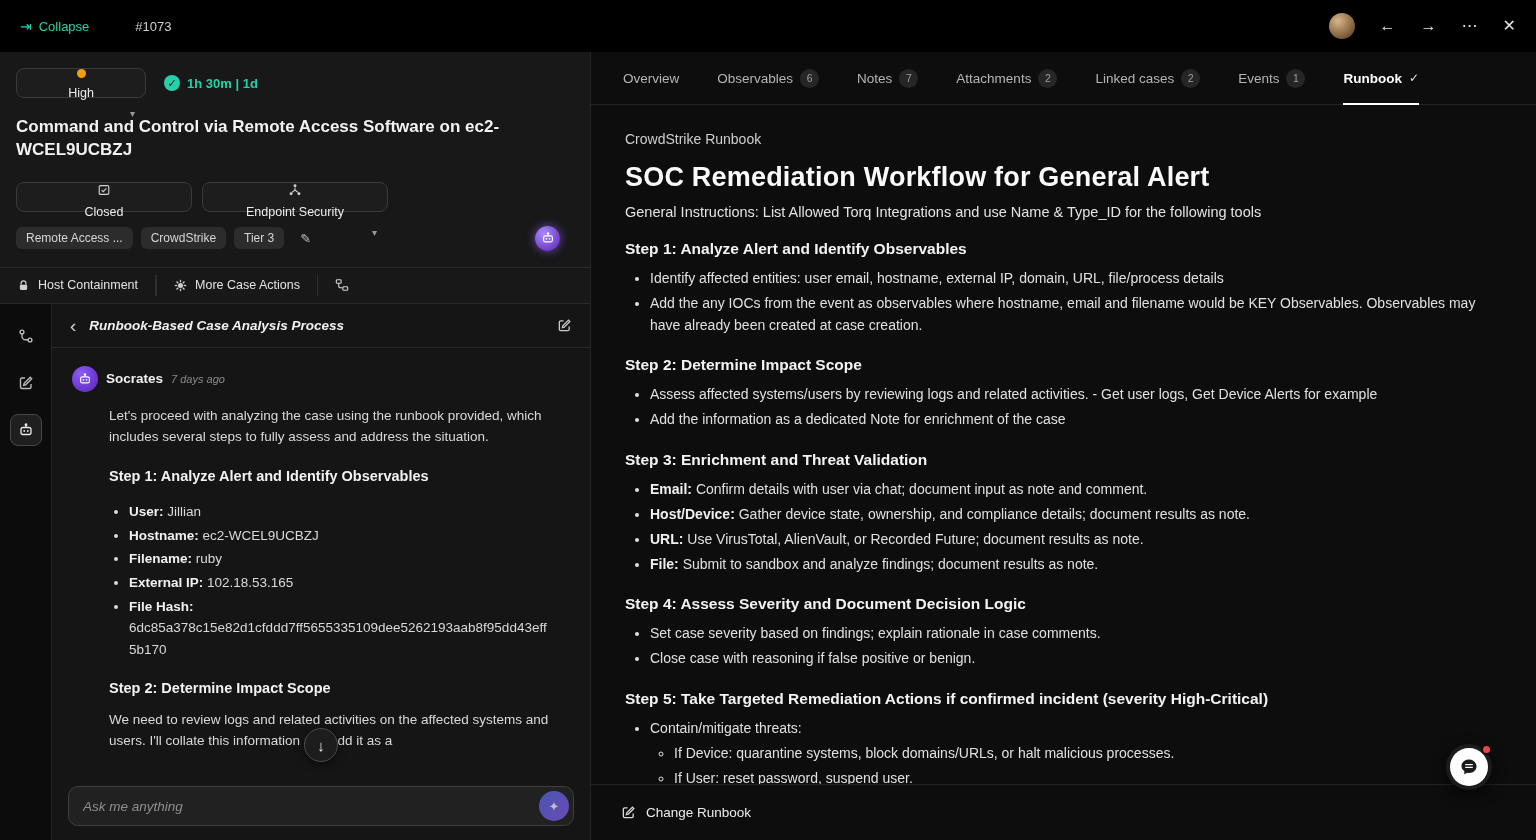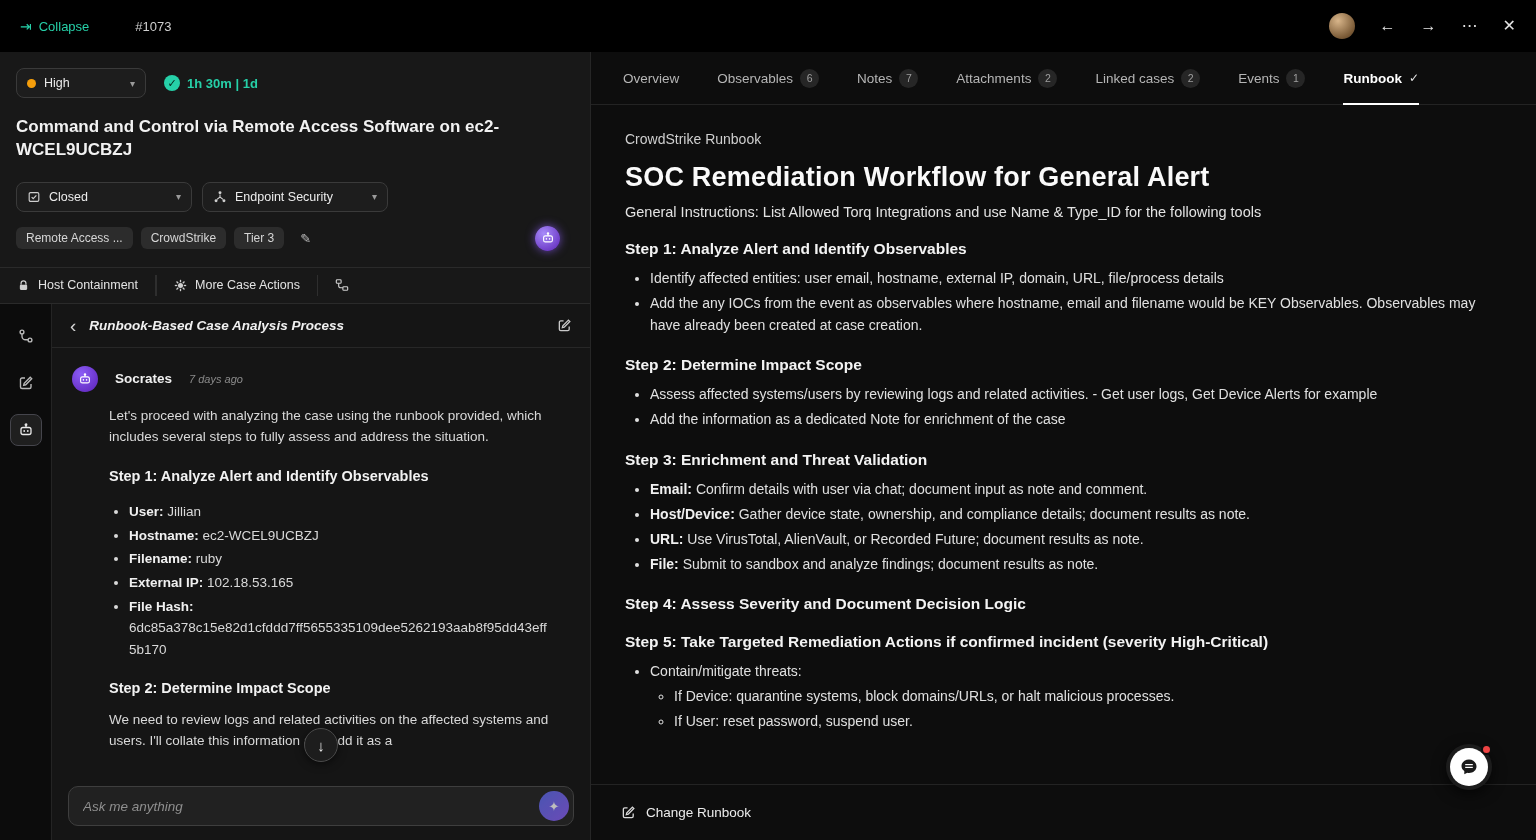--- a/index.html
+++ b/index.html
@@ -21,21 +21,21 @@
   .collapse-ic{font-size:14px;}
   .case-no{margin-left:46px; color:#cfcfcf; font-size:13px;}
   .tb-right{margin-left:auto; display:flex; align-items:center; gap:25px;}
   .avatar{width:26px;height:26px;border-radius:50%;background:radial-gradient(circle at 35% 30%, #d8b58a, #7a5a36 70%, #4e3a22); cursor:pointer;}
   .tb-ic{color:#e3e3e3; font-size:16px; cursor:pointer; line-height:1;}
 
   
   .left{position:absolute; top:52px; left:0; width:590px; bottom:0; background:#181818; display:flex; flex-direction:column;}
   .meta{padding:16px 16px 0;}
   .row1{display:flex; align-items:center; gap:18px;}
-  .select{display:flex; align-items:center; gap:8px; border:1px solid #3a3a3a; background:#1d1d1d; border-radius:8px; height:30px; padding:0 10px; font-size:12.5px; color:#ececec; cursor:pointer;}
+  .select{display:flex; align-items:center; gap:8px; border:1px solid #3a3a3a; background:#1d1d1d; border-radius:8px; height:30px; padding:0 10px; font-size:12.5px; color:#ececec; cursor:pointer;flex-direction:column;}
   .select .chev{margin-left:auto; color:#9a9a9a; font-size:10px;}
   .prio{width:130px;}
   .pdot{width:9px;height:9px;border-radius:50%;background:var(--orange); flex:none;}
   .sla{display:flex; gap:7px; align-items:center; color:var(--teal); font-size:13px; font-weight:700;}
   .checkc{width:16px;height:16px;border-radius:50%;background:var(--teal); color:#03251a; font-size:11px; display:flex;align-items:center;justify-content:center; font-weight:700;}
   .title{margin-top:18px; font-size:17px; font-weight:700; color:#f2f2f2; line-height:1.35; max-width:545px;}
   .dates{margin-top:9px; font-size:12px; color:#bdbdbd;}
   .dates b{color:#ededed;}
   .dates .gap{display:inline-block; width:14px;}
   .row2{margin-top:20px; display:flex; gap:10px;}
@@ -55,21 +55,21 @@
   .rail{width:52px; background:#0c0c0c; border-right:1px solid #242424; display:flex; flex-direction:column; align-items:center; padding-top:16px; gap:15px; flex:none;}
   .rail-btn{width:32px;height:32px; display:flex;align-items:center;justify-content:center; color:#b9b9b9; border-radius:8px; cursor:pointer;}
   .rail-btn.active{border:1px solid #45454c; background:#1f1f1f; color:#e8e8e8;}
 
   .chatcol{flex:1; display:flex; flex-direction:column; background:#151515; min-width:0; position:relative;}
   .chat-head{height:44px; flex:none; border-bottom:1px solid #272727; display:flex; align-items:center; gap:13px; padding:0 18px;}
   .backchev{color:#d5d5d5; font-size:19px; cursor:pointer; line-height:1;}
   .chat-title{font-size:13.5px; font-weight:700; color:#f0f0f0;font-style:italic;}
   .chat-edit{margin-left:auto; color:#c9c9c9; cursor:pointer;}
   .chat-scroll{flex:1; overflow:hidden; padding:18px 20px 0;}
-  .msg-head{display:flex; align-items:center; gap:17px;}
+  .msg-head{display:flex; align-items:center; gap:8px;}
   .sav{width:26px;height:26px;border-radius:50%;background:radial-gradient(circle at 35% 30%, #8b5cf6, #5b21b6); display:flex;align-items:center;justify-content:center; flex:none;}
   .author{font-size:13.5px; font-weight:700; color:#f0f0f0;}
   .mtime{font-size:11px; color:#8b8b8b; font-style:italic;}
   .msg-body{margin:13px 0 0 37px; color:#d9d9d9; font-size:13.5px; line-height:1.6; max-width:440px;}
   .msg-body h4{margin-top:17px; font-size:14.5px; color:#f2f2f2; font-weight:700;}
   .msg-body ul{margin:13px 0 0; padding-left:20px;}
   .msg-body li{margin-bottom:2px;}
   .msg-body b{color:#f0f0f0;}
   .msg-p2{margin-top:8px;}
   .hashval{word-break:break-all; display:block;}
@@ -365,20 +365,24 @@
 
     <h3 class="rb-h3">Step 3: Enrichment and Threat Validation</h3>
     <ul>
       <li><b>Email:</b><span> Confirm details with user via chat; document input as note and comment.</span></li>
       <li><b>Host/Device:</b><span> Gather device state, ownership, and compliance details; document results as note.</span></li>
       <li><b>URL:</b><span> Use VirusTotal, AlienVault, or Recorded Future; document results as note.</span></li>
       <li><b>File:</b><span> Submit to sandbox and analyze findings; document results as note.</span></li>
     </ul>
 
     <h3 class="rb-h3">Step 4: Assess Severity and Document Decision Logic</h3>
+    <ul>
+      <li><b></b><span>Set case severity based on findings; explain rationale in case comments.</span></li>
+      <li><b></b><span>Close case with reasoning if false positive or benign.</span></li>
+    </ul>
 
     <h3 class="rb-h3">Step 5: Take Targeted Remediation Actions if confirmed incident (severity High-Critical)</h3>
     <ul>
       <li>
         <b></b><span>Contain/mitigate threats:</span>
         <ul>
           <li><span>If Device: quarantine systems, block domains/URLs, or halt malicious processes.</span></li>
           <li><span>If User: reset password, suspend user.</span></li>
         </ul>
       </li>

